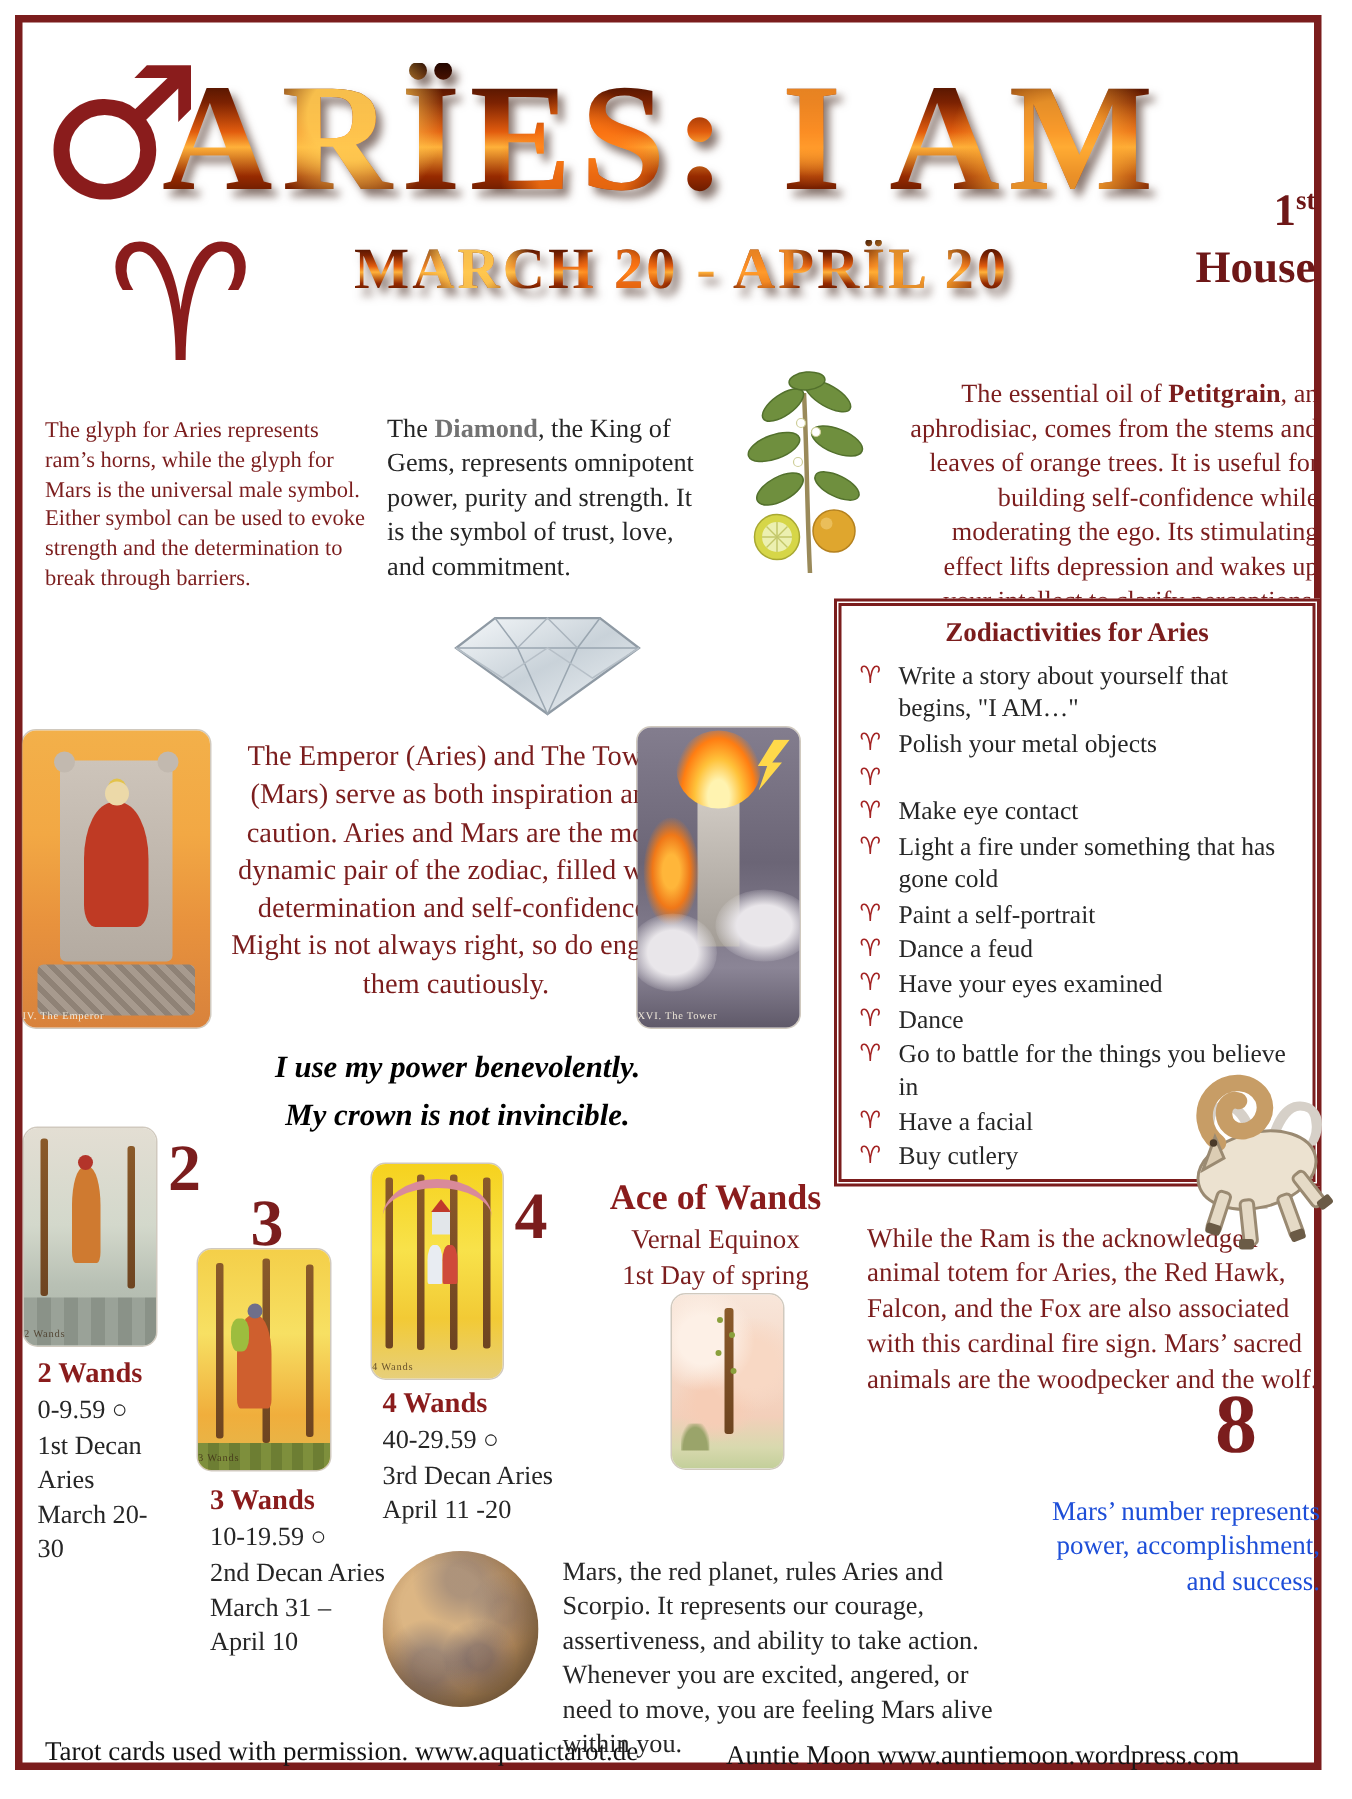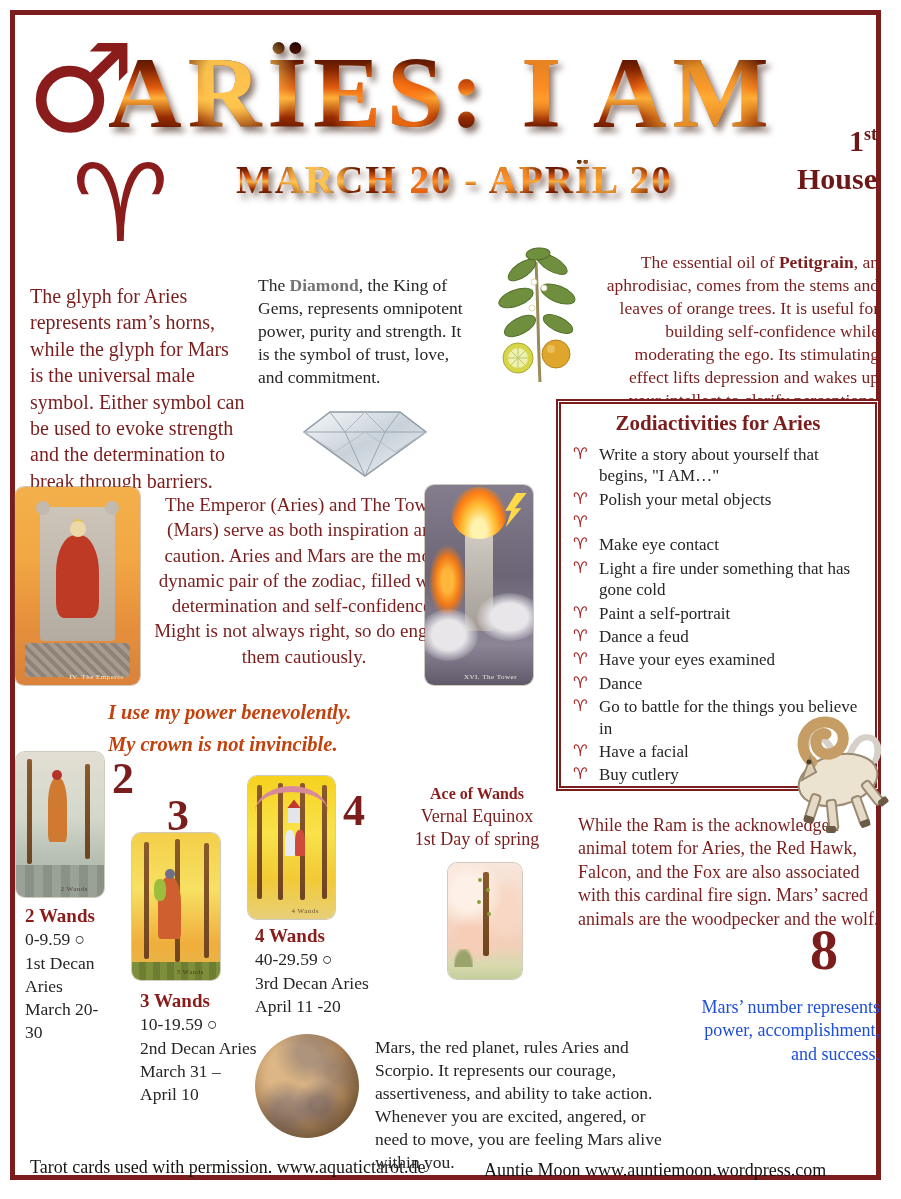--- a/index.html
+++ b/index.html
@@ -24,39 +24,39 @@
       filter:drop-shadow(4px 5px 3px rgba(45,12,0,.55));
     }
   }
   .title{left:108px;top:42px;width:700px;font-size:102px;line-height:1;letter-spacing:6px;white-space:nowrap;}
   .subtitle{left:236px;top:160px;width:440px;font-size:39px;line-height:1;letter-spacing:2px;white-space:nowrap;}
   .house{right:24px;top:122px;text-align:right;font-weight:bold;color:#6e1717;line-height:1.25;font-size:30px;}
   .house sup{font-size:18px;}
 
   
   .p{line-height:1.32;}
-  .glyph-text{left:30px;top:263px;width:215px;font-size:20px;color:#7b1d1d;}
+  .glyph-text{left:30px;top:263px;width:215px;font-size:15px;color:#7b1d1d;}
   .diamond-text{left:258px;top:256px;width:218px;font-size:17.5px;color:#262626;}
   .diamond-text b{color:#737373;}
   .petitgrain-text{left:597px;top:233px;width:282px;font-size:17.5px;color:#7b1d1d;text-align:right;}
   .petitgrain-text b{color:#7b1d1d;}
 
   .diamond-img{left:300px;top:408px;}
   .plant-img{left:488px;top:242px;}
 
   
   .zbox{left:556px;top:399px;width:324px;height:392px;border:5px double #7b1d1d;box-sizing:border-box;background:#fff;}
-  .z-title{text-align:center;font-weight:bold;font-size:21px;color:#7b1d1d;margin-top:7px;}
+  .z-title{text-align:center;font-weight:bold;font-size:18px;color:#7b1d1d;margin-top:7px;}
   .zbox ul{list-style:none;margin:8px 0 0 0;padding:0 10px 0 12px;}
   .zbox li{display:flex;gap:9px;font-size:17px;color:#262626;line-height:1.26;margin-bottom:2px;}
   .zb{color:#a32222;font-family:"DejaVu Sans",sans-serif;font-size:16px;flex:0 0 17px;}
 
   
   .tcard{border-radius:9px;box-shadow:0 0 0 1px rgba(120,100,70,.35);overflow:hidden;}
-  .tcard .lbl{position:absolute;bottom:4px;left:0;right:16px;text-align:right;font-size:7px;color:rgba(60,40,20,.75);letter-spacing:.5px;}
+  .tcard .lbl{position:absolute;bottom:4px;left:0;right:16px;text-align:left;font-size:7px;color:rgba(60,40,20,.75);letter-spacing:.5px;}
   .card-emperor{left:15px;top:487px;width:125px;height:198px;background:linear-gradient(180deg,#f3b04a 0%,#f2a844 35%,#e8923d 65%,#d8823c 100%);}
   .emp-throne{position:absolute;left:20%;top:10%;width:60%;height:68%;background:linear-gradient(180deg,#cdc4ba,#b4aba1);border-radius:8px 8px 4px 4px;}
   .emp-throne:before,.emp-throne:after{content:"";position:absolute;top:-6px;width:14px;height:14px;border-radius:50%;background:#c2b9af;}
   .emp-throne:before{left:-4px;} .emp-throne:after{right:-4px;}
   .emp-fig{position:absolute;left:33%;top:24%;width:34%;height:42%;background:#bf3a24;border-radius:45% 45% 18% 18%;}
   .emp-fig:before{content:"";position:absolute;left:50%;top:-14px;transform:translateX(-50%);width:16px;height:16px;border-radius:50%;background:#ecd9a8;box-shadow:0 -4px 0 -2px #e3c34a;}
   .emp-base{position:absolute;left:8%;bottom:4%;width:84%;height:17%;background:repeating-linear-gradient(45deg,#a79a8e 0 4px,#8f8276 4px 8px);border-radius:4px;}
   .card-tower{left:425px;top:485px;width:108px;height:200px;background:linear-gradient(180deg,#837d8e 0%,#6b6576 45%,#8b8596 80%,#5f5969 100%);}
   .tw-tower{position:absolute;left:37%;top:17%;width:26%;height:56%;background:linear-gradient(180deg,#d6d0c9,#a39d96);}
   .tw-fire{position:absolute;left:24%;top:1%;width:52%;height:26%;background:radial-gradient(ellipse at 50% 85%,#fff3b0 0 18%,#ffc23a 40%,#ff7d12 62%,rgba(255,125,18,0) 78%);border-radius:50%;}
@@ -96,25 +96,25 @@
 
   
   .cardnum{font-size:44px;font-weight:bold;color:#7b1d1d;line-height:1;}
   .n2{left:112px;top:757px;} .n3{left:167px;top:794px;} .n4{left:343px;top:789px;}
   .cap{font-size:17.5px;color:#262626;line-height:1.33;}
   .cap .cap-title{font-weight:bold;color:#8a1c1c;font-size:19px;}
   .cap2{left:25px;top:903px;width:115px;}
   .cap3{left:140px;top:988px;width:150px;}
   .cap4{left:255px;top:923px;width:150px;}
   .ace-head{left:388px;top:784px;width:178px;text-align:center;color:#7b1d1d;font-size:18px;line-height:1.3;}
-  .ace-head .cap-title{font-weight:bold;color:#8a1c1c;font-size:16px;}
+  .ace-head .cap-title{font-weight:bold;color:#8a1c1c;font-size:24px;}
 
   
   .emp-text{left:148px;top:492px;width:312px;text-align:center;color:#7b1d1d;font-size:19px;line-height:1.33;}
-  .affirm{left:108px;top:697px;width:370px;color:#c2410c;font-weight:bold;font-style:italic;font-size:20.5px;line-height:1.55;}
+  .affirm{left:120px;top:697px;width:370px;text-align:center;color:#000000;font-weight:bold;font-style:italic;font-size:20.5px;line-height:1.55;}
 
   
   .ram-img{left:760px;top:696px;z-index:5;}
   .ram-text{left:578px;top:796px;width:302px;color:#7b1d1d;font-size:18px;line-height:1.3;}
   .big8{left:810px;top:922px;font-size:56px;font-weight:bold;color:#7b1d1d;line-height:1;}
   .mars-num-text{left:688px;top:996px;width:192px;text-align:right;color:#1d4ed8;font-size:18px;line-height:1.3;}
 
   
   .mars-planet{left:255px;top:1034px;width:104px;height:104px;border-radius:50%;
     background:

